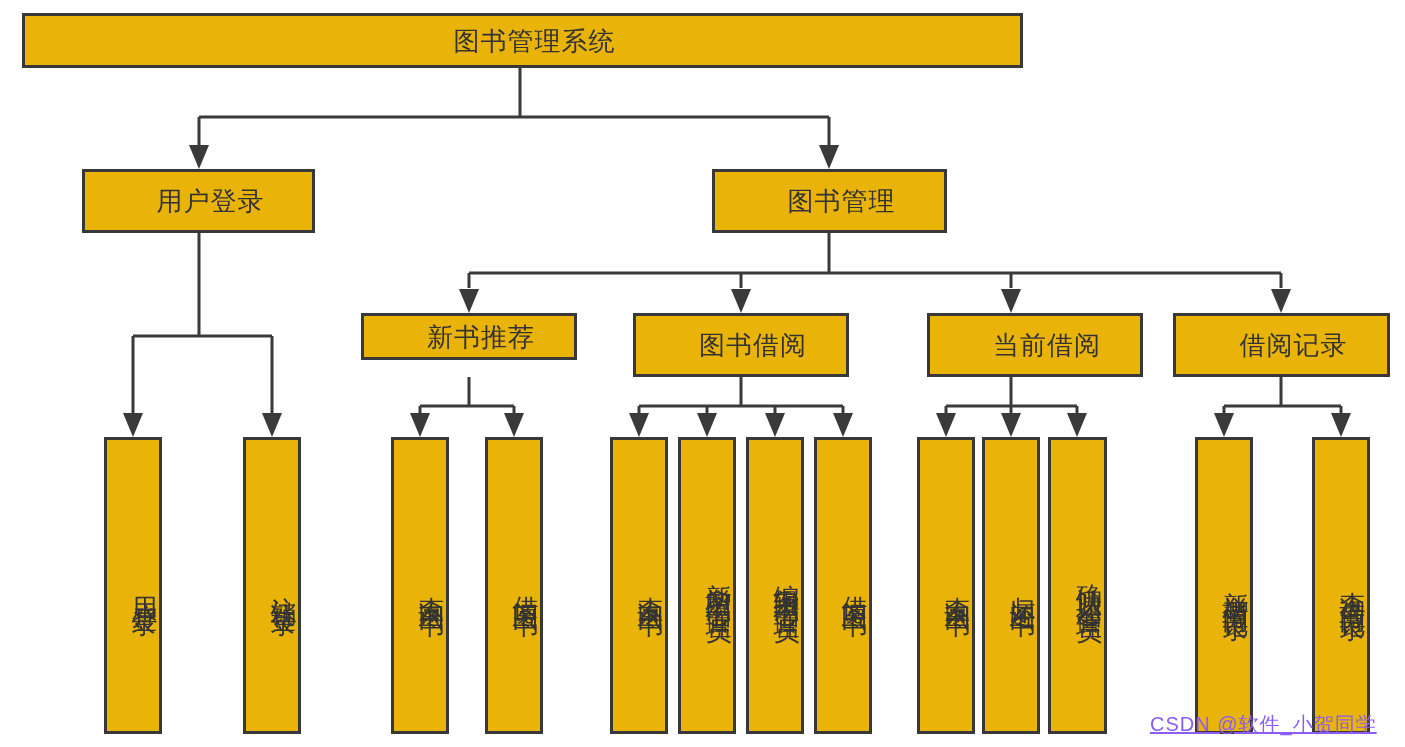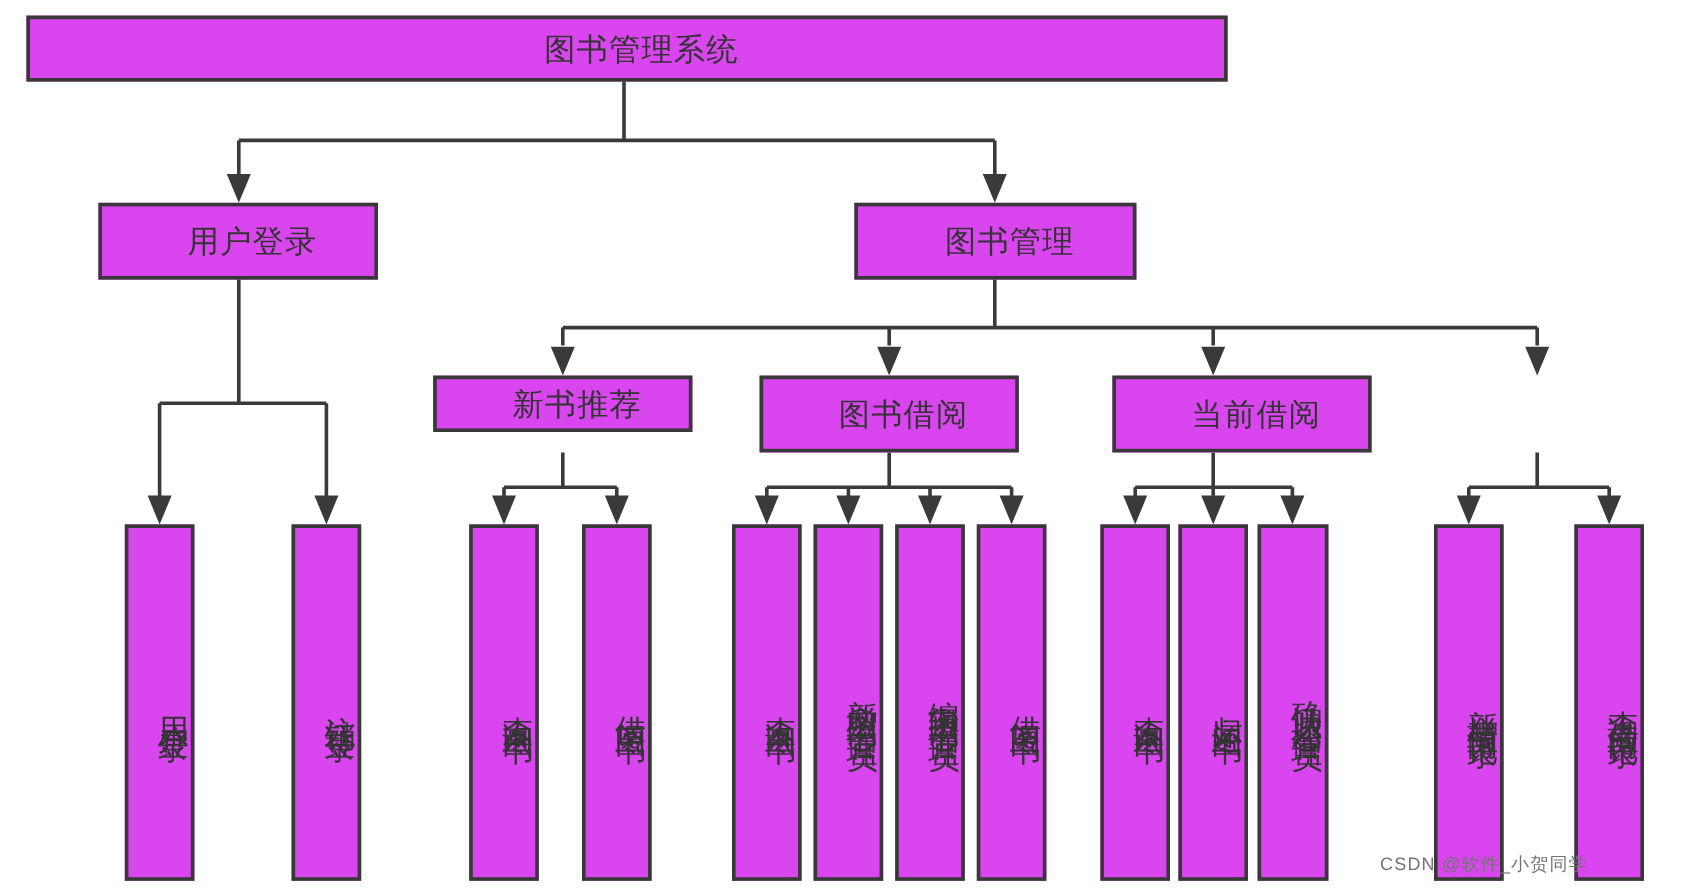--- a/index.html
+++ b/index.html
@@ -19,21 +19,21 @@
     position: absolute;
     left: 0;
     top: 0;
     width: 1405px;
     height: 747px;
   }
   .node {
     position: absolute;
     box-sizing: border-box;
     border: 3px solid #383838;
-    background: #d946ef;
+    background: #eab308;
     display: flex;
     align-items: center;
     justify-content: center;
     color: #333333;
     font-size: 26px;
     letter-spacing: 1px;
     white-space: nowrap;
     line-height: 1;
     padding-left: 24px;
   }
@@ -41,24 +41,25 @@
     writing-mode: vertical-rl;
     text-orientation: mixed;
     letter-spacing: 5px;
     white-space: normal;
     line-height: 1;
   }
   .watermark {
     position: absolute;
     left: 1150px;
     top: 711px;
-    font-size: 15px;
+    font-size: 20px;
     letter-spacing: 1px;
-    color: #737373;
+    color: #8b5cf6;
     white-space: nowrap;
+    text-decoration: underline;
   }
 </style>
 </head>
 <body>
 
 <div class="stage">
 
   <svg class="connectors" viewBox="0 0 1405 747" xmlns="http://www.w3.org/2000/svg">
     <g stroke="#3a3a3a" stroke-width="3" fill="none">
 
@@ -103,20 +104,21 @@
   </svg>
 
   <div class="node" style="left:22px; top:13px; width:1001px; height:55px;">图书管理系统</div>
 
   <div class="node" style="left:82px; top:169px; width:233px; height:64px;">用户登录</div>
   <div class="node" style="left:712px; top:169px; width:235px; height:64px;">图书管理</div>
 
   <div class="node" style="left:361px; top:313px; width:216px; height:47px;">新书推荐</div>
   <div class="node" style="left:633px; top:313px; width:216px; height:64px;">图书借阅</div>
   <div class="node" style="left:903px; top:313px; width:216px; height:64px;margin-left:24px;">当前借阅</div>
+  <div class="node" style="left:1173px; top:313px; width:217px; height:64px;">借阅记录</div>
 
   <div class="node v-node" style="left:104px; top:437px; width:58px; height:297px;">用户登录</div>
   <div class="node v-node" style="left:243px; top:437px; width:58px; height:297px;">注销登录</div>
 
   <div class="node v-node" style="left:391px; top:437px; width:58px; height:297px;">查询图书</div>
   <div class="node v-node" style="left:485px; top:437px; width:58px; height:297px;">借阅图书</div>
 
   <div class="node v-node" style="left:610px; top:437px; width:58px; height:297px;">查询图书</div>
   <div class="node v-node" style="left:678px; top:437px; width:58px; height:297px;">新增图书（管理员）</div>
   <div class="node v-node" style="left:746px; top:437px; width:58px; height:297px;">编辑图书（管理员）</div>

